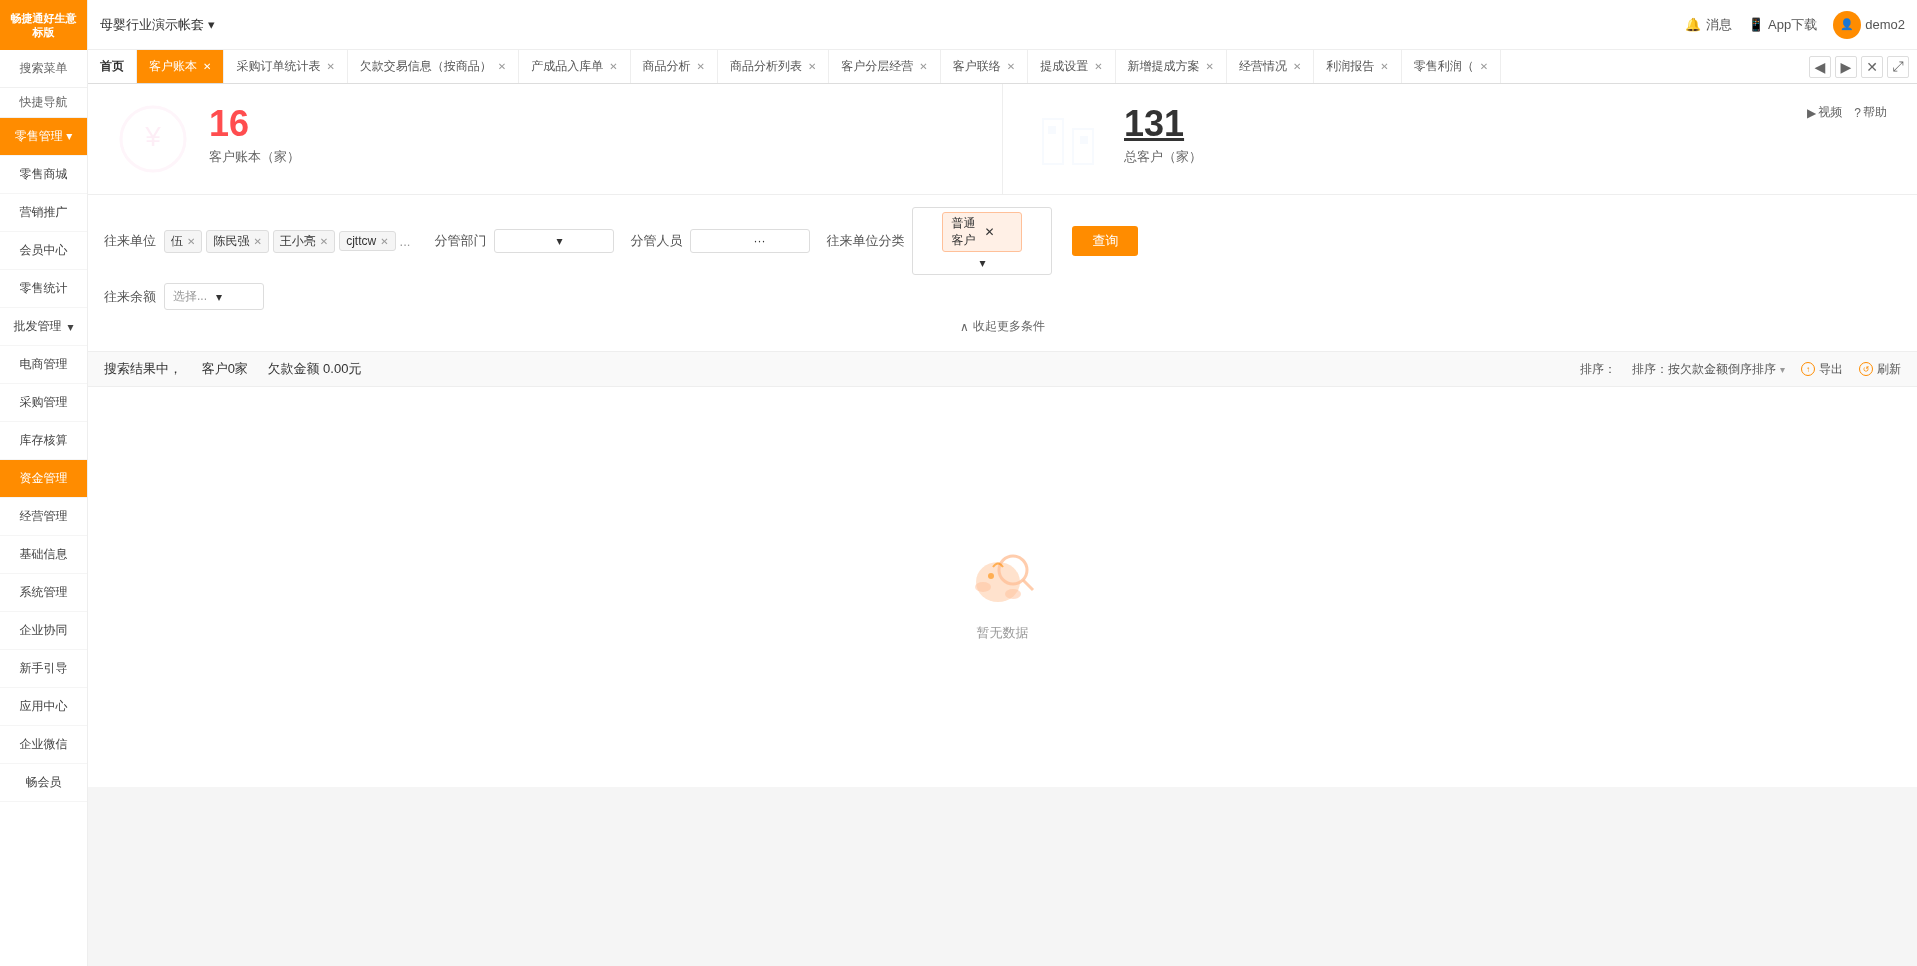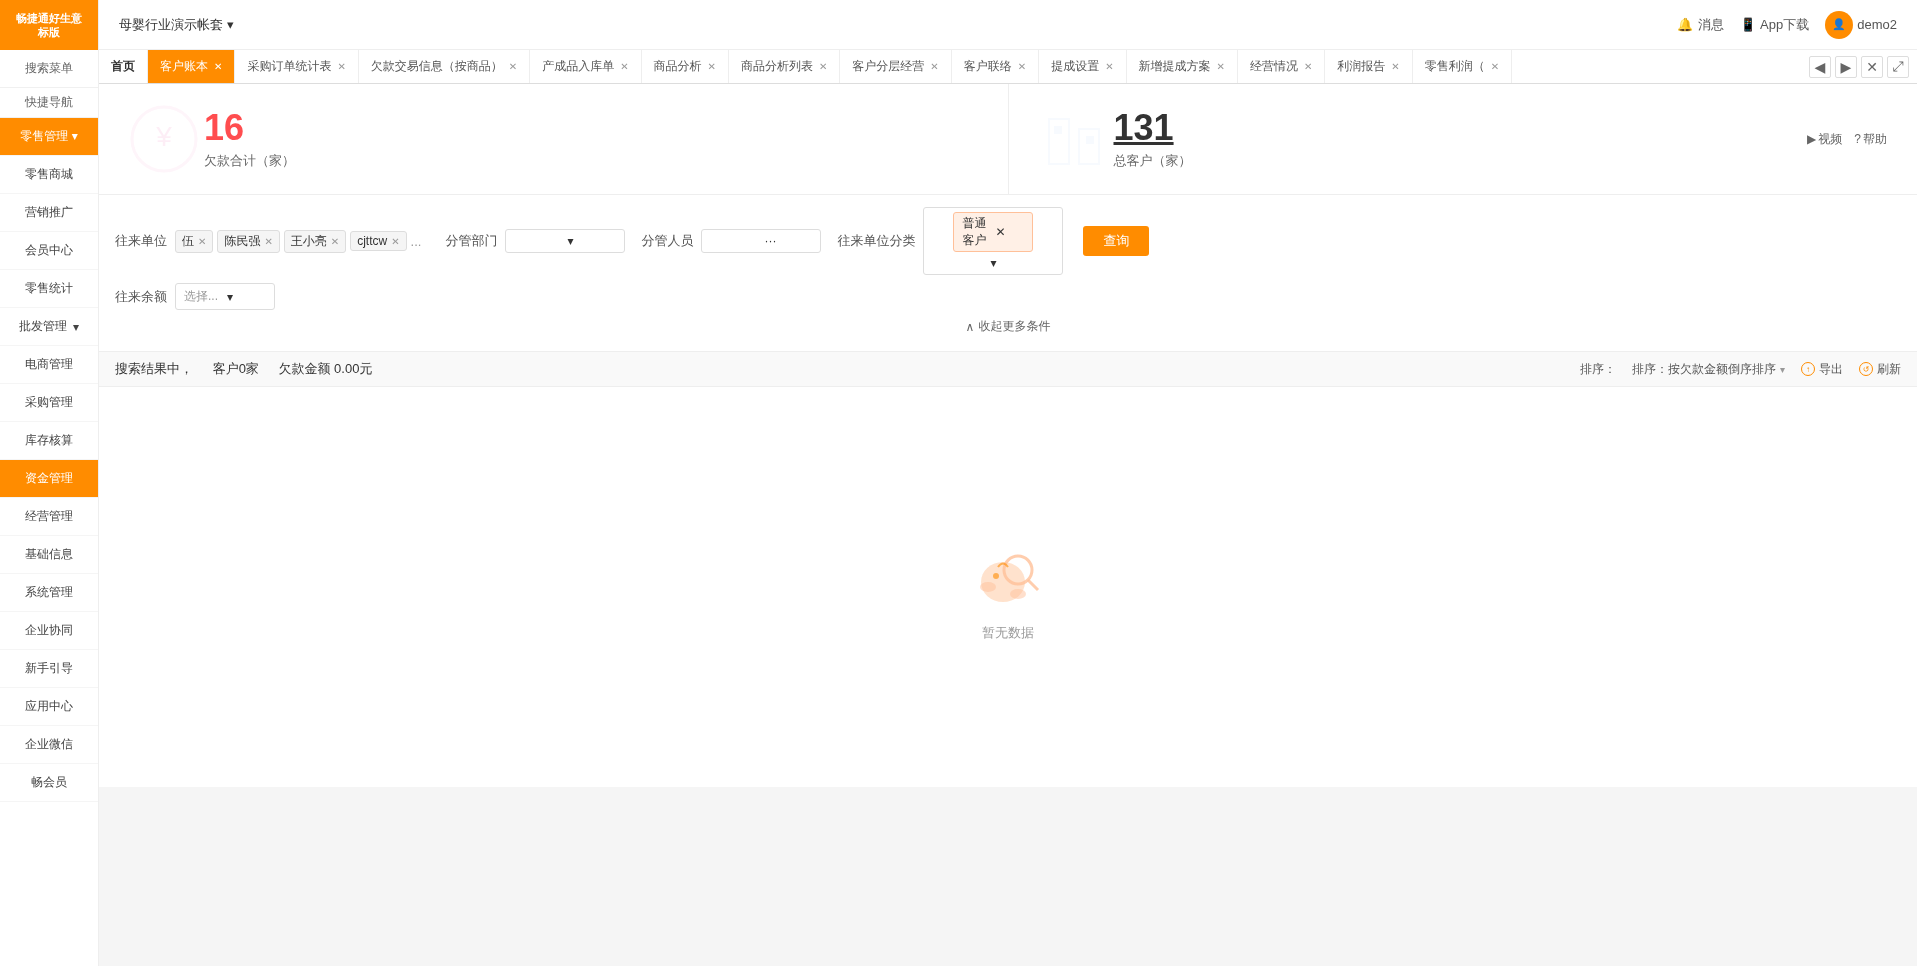--- a/index.html
+++ b/index.html
@@ -1,34 +1,34 @@
 <!DOCTYPE html>
 <html><head>
   <meta charset="utf-8">
   <style>
     * { box-sizing: border-box; margin: 0; padding: 0; }
     body { font-family: 'Microsoft YaHei', Arial, sans-serif; font-size: 13px; background: #f5f5f5; display: flex; height: 100vh; overflow: hidden; }
 
     
-    .sidebar { width: 99px; background: #fff; display: flex; flex-direction: column; border-right: 1px solid #eee; flex-shrink: 0; }
+    .sidebar { width: 88px; background: #fff; display: flex; flex-direction: column; border-right: 1px solid #eee; flex-shrink: 0; }
     .sidebar-logo { background: #ff8c00; padding: 10px; text-align: center; height: 50px; display: flex; align-items: center; justify-content: center; }
     .sidebar-logo-text { color: #fff; font-size: 11px; font-weight: bold; line-height: 1.3; }
     .sidebar-search { padding: 10px 8px; border-bottom: 1px solid #f0f0f0; text-align: center; cursor: pointer; }
     .sidebar-search span { font-size: 12px; color: #666; }
     .sidebar-nav { padding: 6px 8px; border-bottom: 1px solid #f0f0f0; text-align: center; cursor: pointer; }
     .sidebar-nav span { font-size: 12px; color: #666; }
     .sidebar-item { padding: 10px 8px; text-align: center; cursor: pointer; font-size: 12px; color: #444; border-bottom: 1px solid #f5f5f5; }
     .sidebar-item.active { background: #ff8c00; color: #fff; }
     .sidebar-item.has-sub { display: flex; align-items: center; justify-content: center; gap: 6px; }
 
     
     .main { flex: 1; display: flex; flex-direction: column; overflow: hidden; }
 
     
-    .topbar { height: 50px; background: #fff; display: flex; align-items: center; justify-content: space-between; padding: 0 20px; border-bottom: 1px solid #eee; flex-shrink: 0; }
+    .topbar { height: 50px; background: #fff; display: flex; align-items: center; justify-content: space-between; padding: 0 12px; border-bottom: 1px solid #eee; flex-shrink: 0; }
     .topbar-left { display: flex; align-items: center; gap: 8px; }
     .topbar-selector { display: flex; align-items: center; gap: 4px; font-size: 13px; color: #333; cursor: pointer; }
     .topbar-right { display: flex; align-items: center; gap: 16px; font-size: 13px; color: #555; }
     .topbar-right-item { display: flex; align-items: center; gap: 4px; cursor: pointer; }
     .user-avatar { width: 28px; height: 28px; border-radius: 50%; background: #ff8c00; display: flex; align-items: center; justify-content: center; color: #fff; font-size: 11px; }
 
     
     .tabbar { background: #fff; display: flex; align-items: center; border-bottom: 1px solid #ddd; flex-shrink: 0; overflow: hidden; }
     .tab { display: flex; align-items: center; gap: 4px; padding: 8px 12px; font-size: 12px; color: #555; cursor: pointer; border-right: 1px solid #eee; white-space: nowrap; flex-shrink: 0; }
     .tab.active { background: #ff8c00; color: #fff; }
@@ -37,21 +37,21 @@
     .tab.active .tab-close { color: #fff; }
     .tabbar-controls { margin-left: auto; display: flex; align-items: center; padding: 0 8px; gap: 4px; flex-shrink: 0; }
     .tabbar-btn { width: 22px; height: 22px; display: flex; align-items: center; justify-content: center; cursor: pointer; color: #666; font-size: 14px; border: 1px solid #ddd; border-radius: 2px; background: #fff; }
 
     
     .content { flex: 1; overflow-y: auto; background: #f5f5f5; }
     .page-content { background: #fff; margin: 0; }
 
     
     .stats-row { display: flex; background: #fff; border-bottom: 1px solid #eee; padding: 0; }
-    .stat-card { flex: 1; padding: 20px 30px; display: flex; align-items: center; gap: 5px; border-right: 1px solid #eee; position: relative; }
+    .stat-card { flex: 1; padding: 20px 30px; display: flex; align-items: flex-start; gap: 21px; border-right: 1px solid #eee; position: relative; }
     .stat-card:last-child { border-right: none; }
     .stat-icon { width: 70px; height: 70px; opacity: 0.15; display: flex; align-items: center; justify-content: center; }
     .stat-icon-pink { color: #e91e8c; }
     .stat-icon-red { color: #ff4d4f; }
     .stat-icon-blue { color: #4a90d9; }
     .stat-info { display: flex; flex-direction: column; }
     .stat-number { font-size: 36px; font-weight: bold; color: #ff4d4f; line-height: 1.1; }
     .stat-number.red { color: #ff4d4f; }
     .stat-number.dark { color: #333; text-decoration: underline; }
     .stat-label { font-size: 13px; color: #666; margin-top: 4px; }
@@ -265,21 +265,21 @@
         <div class="stat-card">
 
           <div class="stat-icon stat-icon-pink">
             <svg width="70" height="70" viewBox="0 0 70 70" fill="none">
               <circle cx="35" cy="35" r="32" stroke="#e91e8c" stroke-width="3" fill="none" opacity="0.3"></circle>
               <text x="35" y="42" text-anchor="middle" font-size="28" fill="#e91e8c" opacity="0.5">¥</text>
             </svg>
           </div>
           <div class="stat-info">
             <div class="stat-number red">16</div>
-            <div class="stat-label">欠款合计（家）</div>
+            <div class="stat-label">客户账本（家）</div>
           </div>
         </div>
         <div class="stat-card">
 
           <div class="stat-icon stat-icon-blue">
             <svg width="70" height="70" viewBox="0 0 70 70" fill="none">
               <rect x="10" y="15" width="20" height="45" stroke="#4a90d9" stroke-width="2" fill="none" opacity="0.3"></rect>
               <rect x="40" y="25" width="20" height="35" stroke="#4a90d9" stroke-width="2" fill="none" opacity="0.3"></rect>
               <rect x="15" y="22" width="8" height="8" fill="#4a90d9" opacity="0.3"></rect>
               <rect x="47" y="32" width="8" height="8" fill="#4a90d9" opacity="0.3"></rect>

